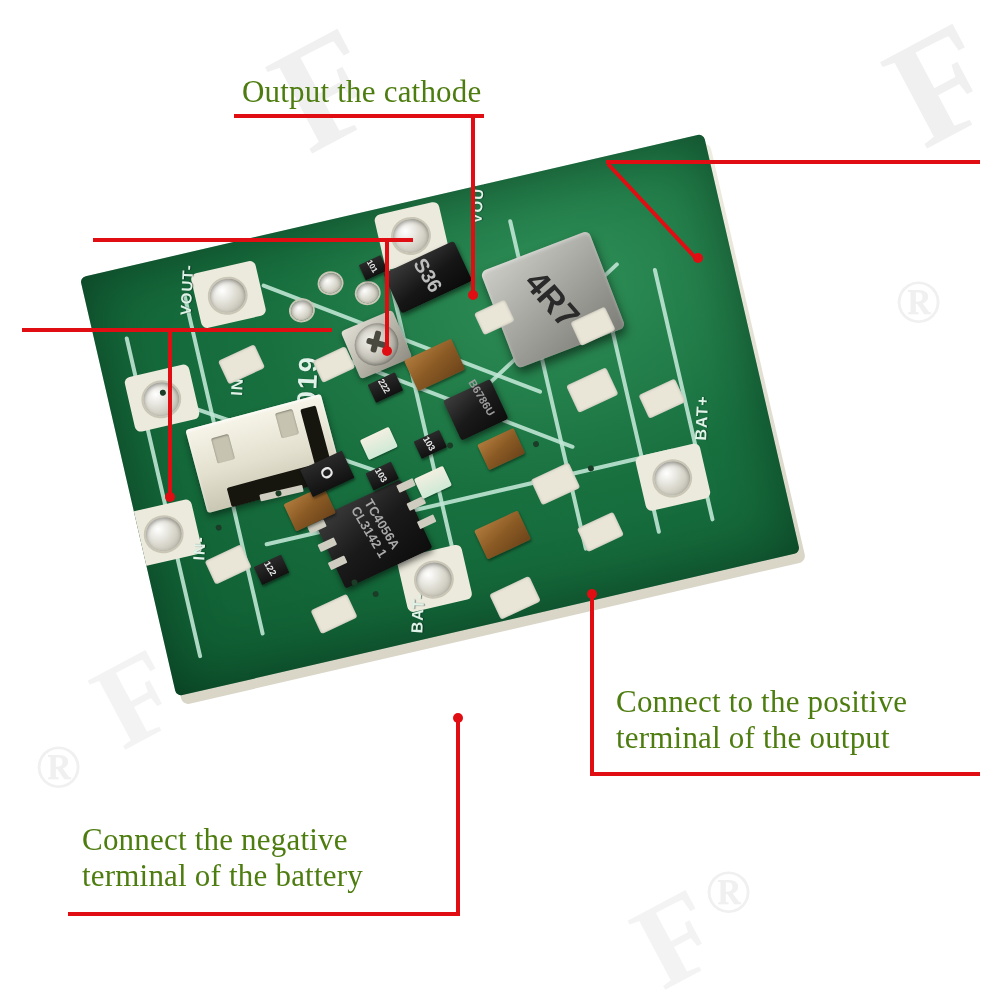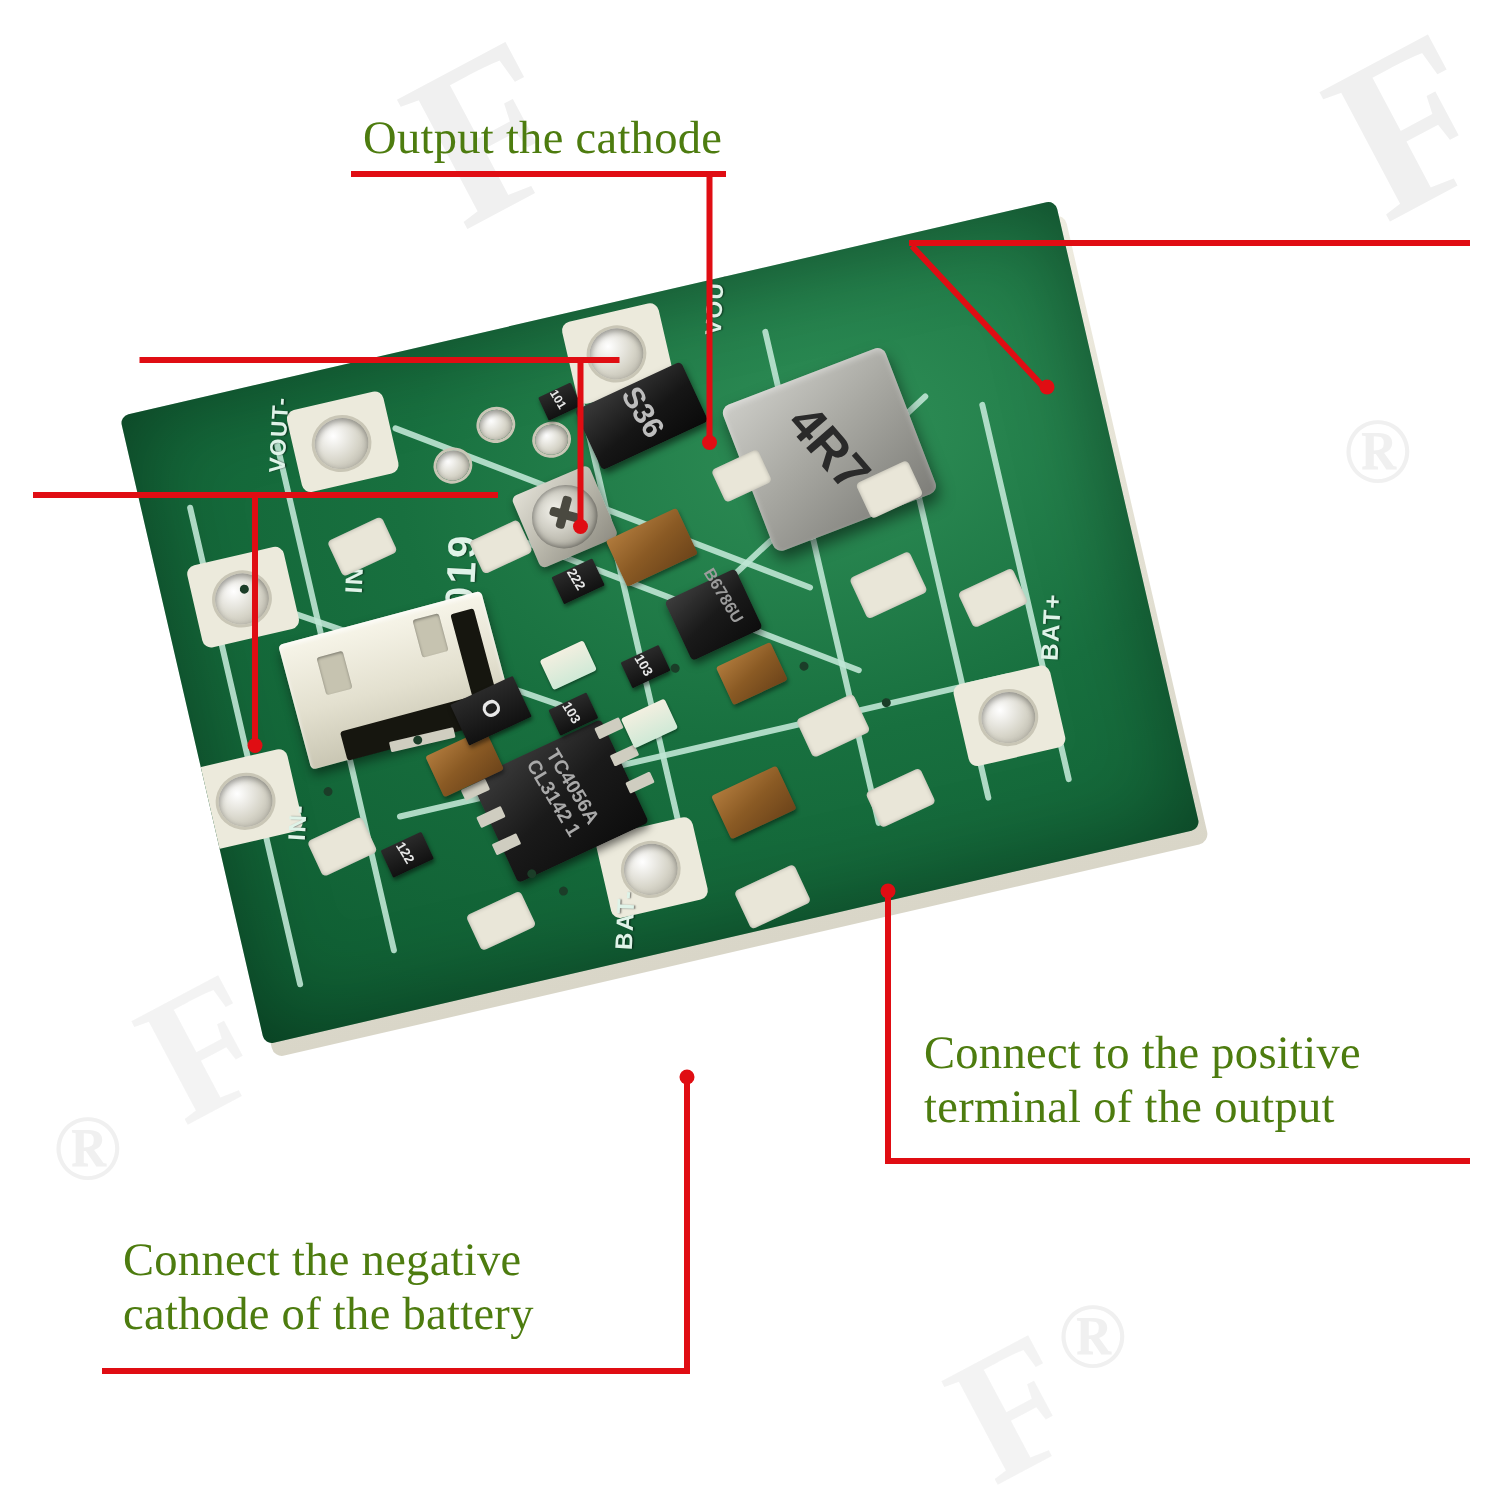--- a/index.html
+++ b/index.html
@@ -248,18 +248,18 @@
   <div class="vline" style="left:168px;top:328px;height:168px;"></div>
   <div class="dot" style="left:165px;top:492px;"></div>
 
   <div class="anno" style="left:616px;top:684px;">Connect to the positive
 terminal of the output</div>
   <div class="vline" style="left:590px;top:594px;height:182px;"></div>
   <div class="hline" style="left:590px;top:772px;width:390px;"></div>
   <div class="dot" style="left:587px;top:589px;"></div>
 
   <div class="anno" style="left:82px;top:822px;">Connect the negative
-cathode of the battery</div>
+terminal of the battery</div>
   <div class="vline" style="left:456px;top:718px;height:198px;"></div>
   <div class="hline" style="left:68px;top:912px;width:392px;"></div>
   <div class="dot" style="left:453px;top:713px;"></div>
 
 </div>
 
 </body></html>

